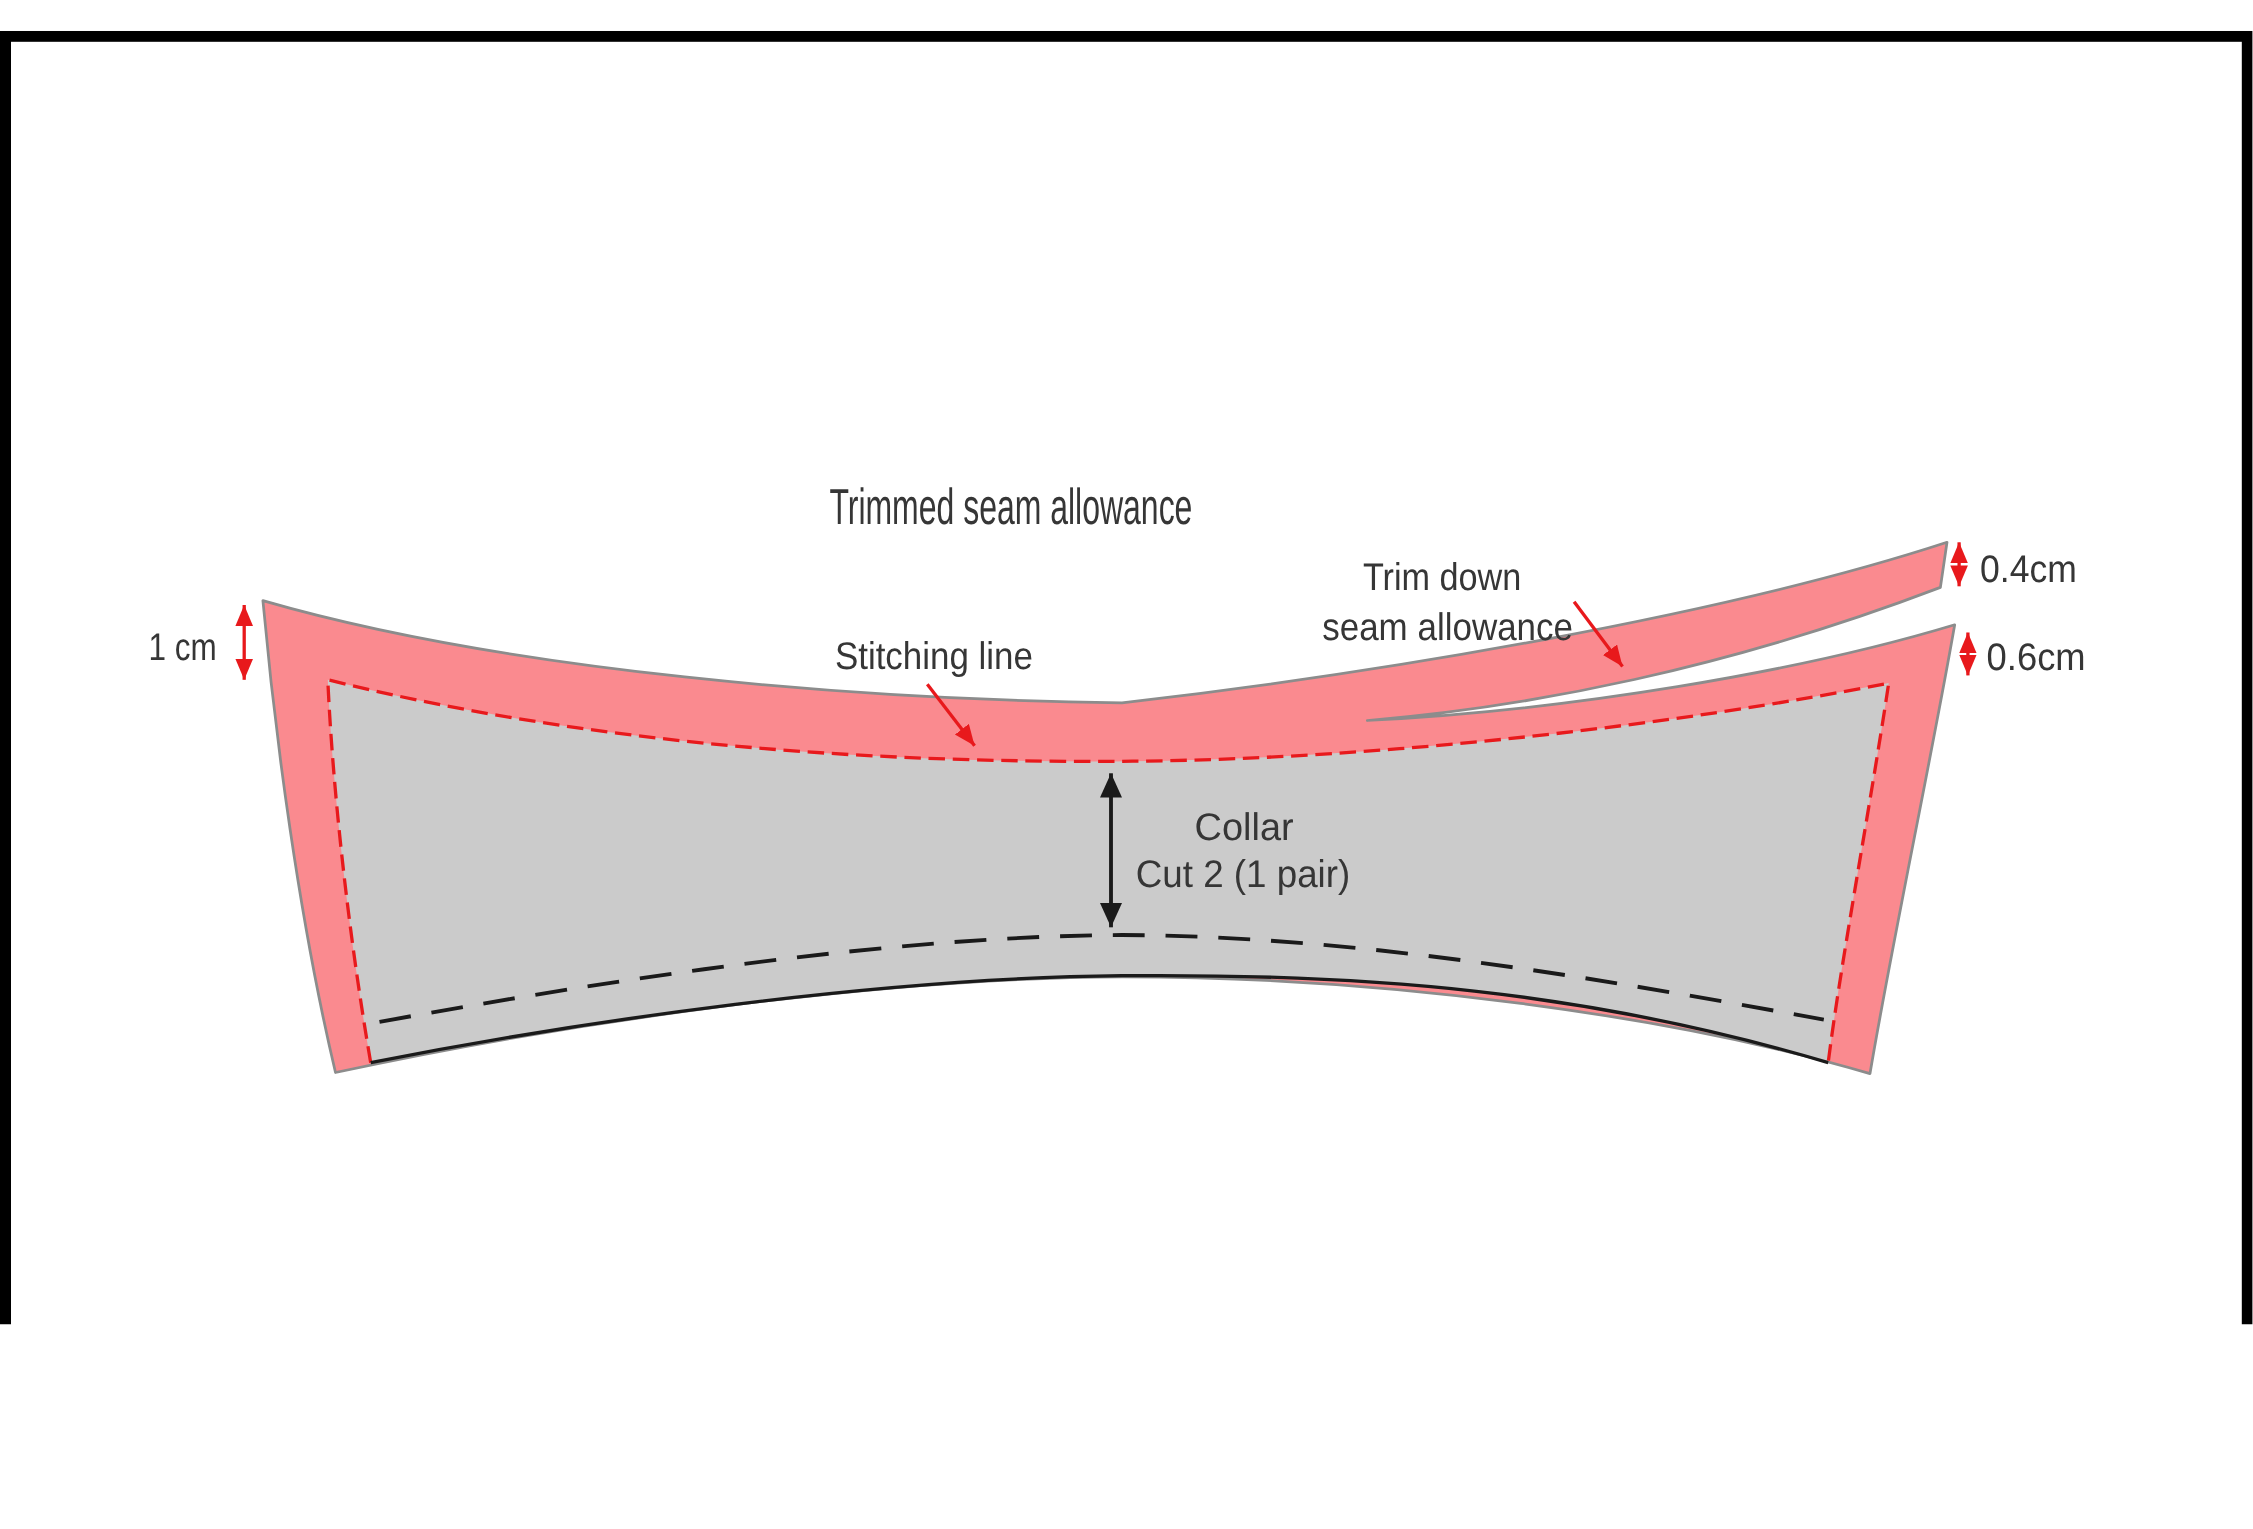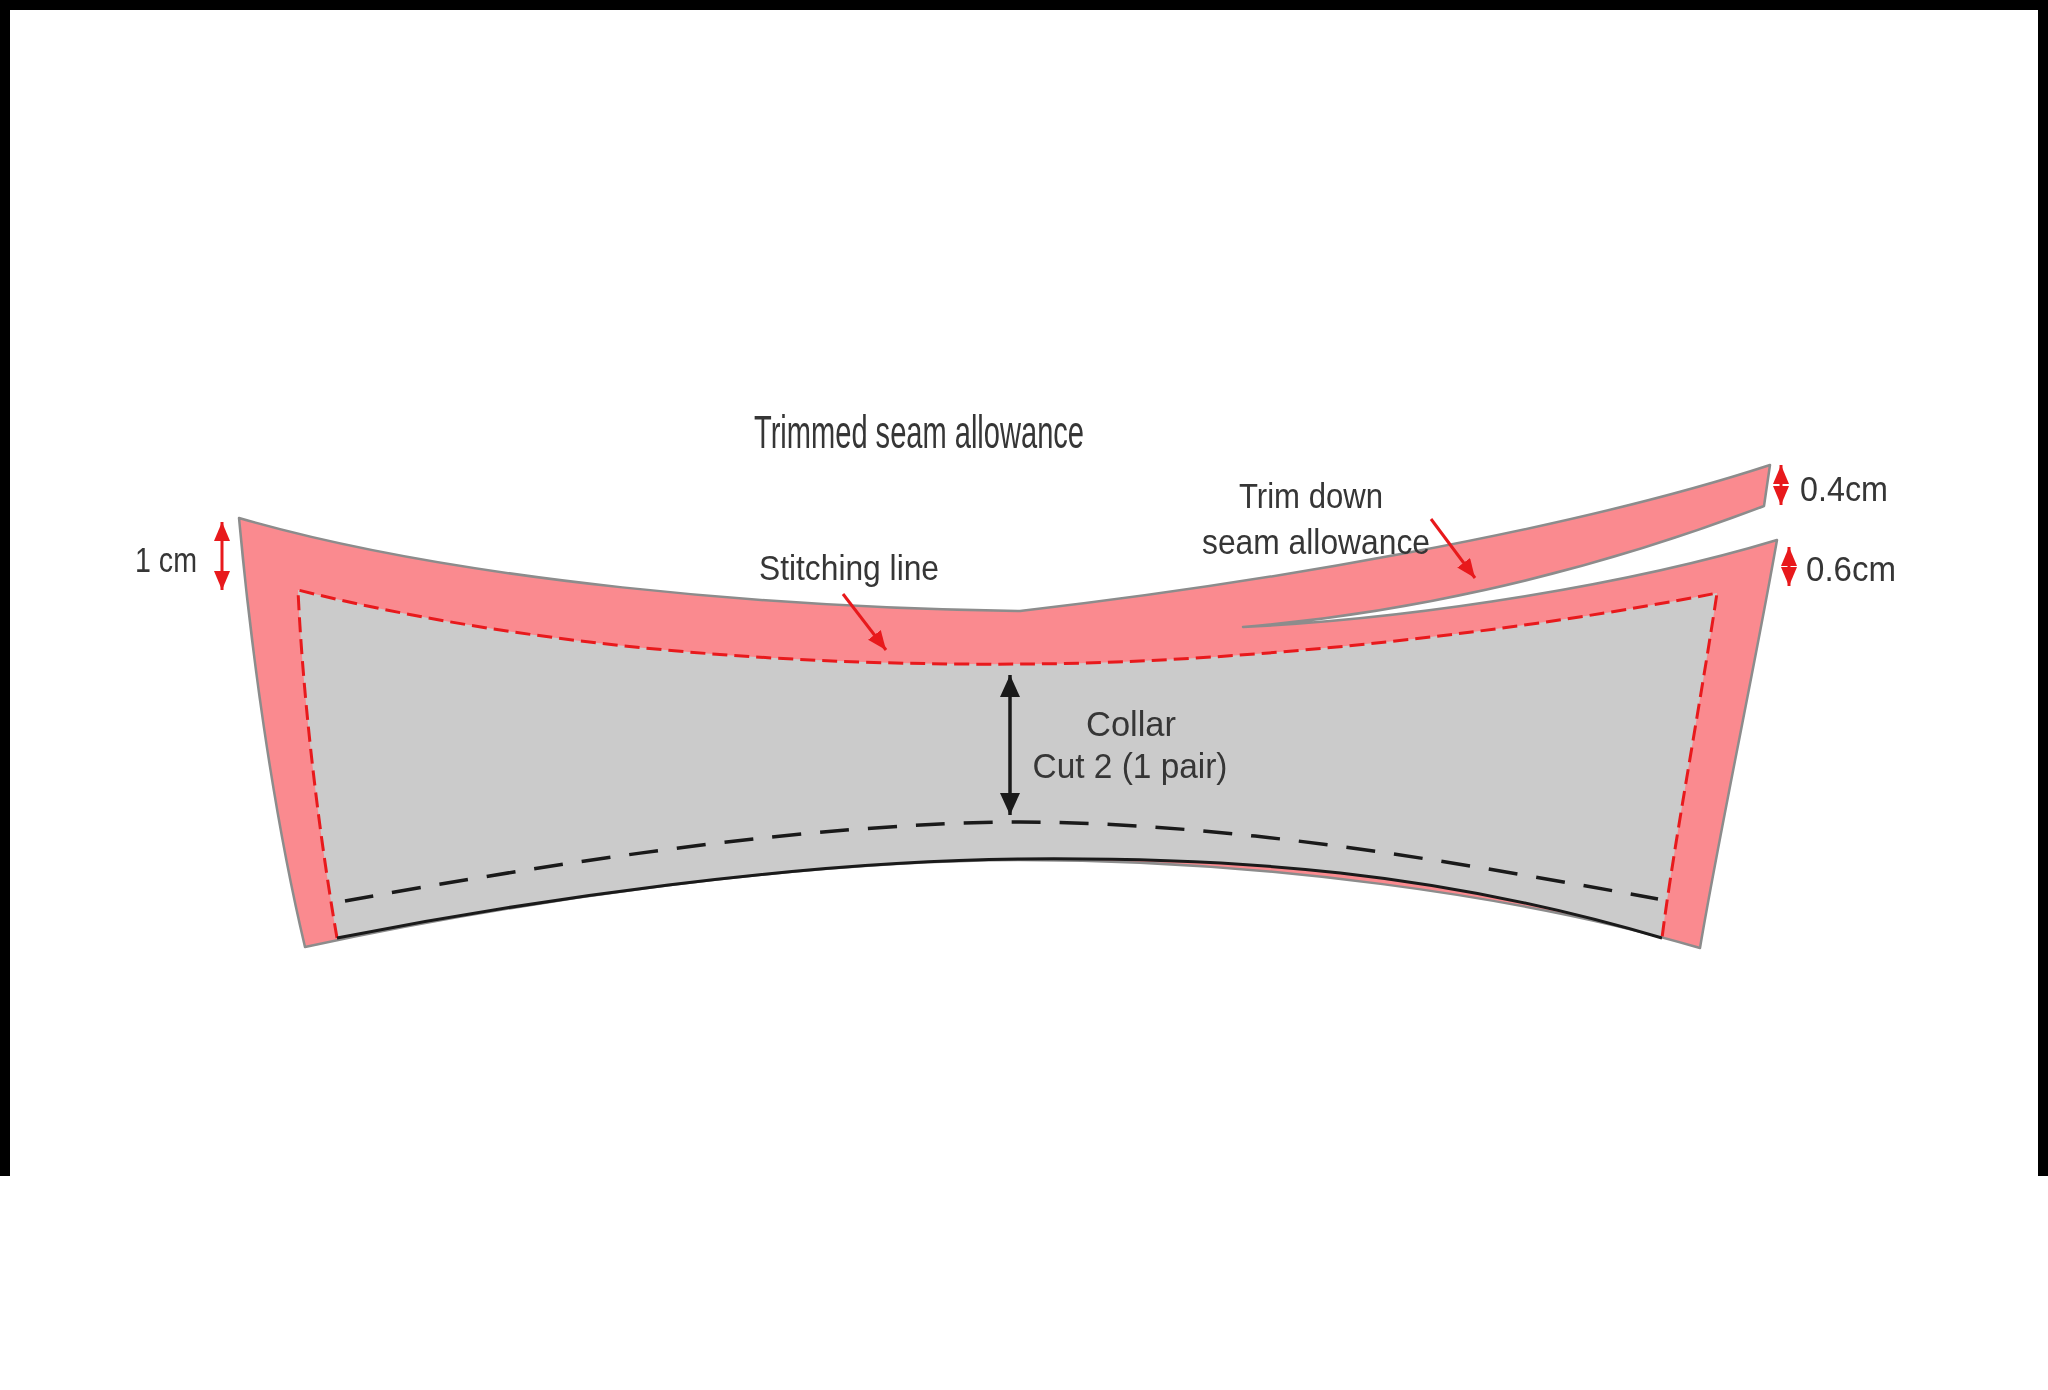--- a/index.html
+++ b/index.html
@@ -12,20 +12,21 @@
     --frame:#000000;
     --bg:   #FFFFFF;
   }
   html, body { margin: 0; padding: 0; background: #fff; }
   .page {
     position: relative;
     width: 2048px;
     height: 1176px;
     background: var(--bg);
     overflow: hidden;
+    margin-top: 28px;
   }
   svg { display: block; width: 2048px; height: 1390px; }
   .lbl {
     font-family: "Liberation Sans", sans-serif;
     fill: var(--text);
     font-weight: 400;
   }
   .title-text { font-size: 46px; }
   .note-text  { font-size: 35px; }
   .pink-shape { fill: var(--pink); stroke: var(--edge); stroke-width: 2.5; stroke-linejoin: round; }

